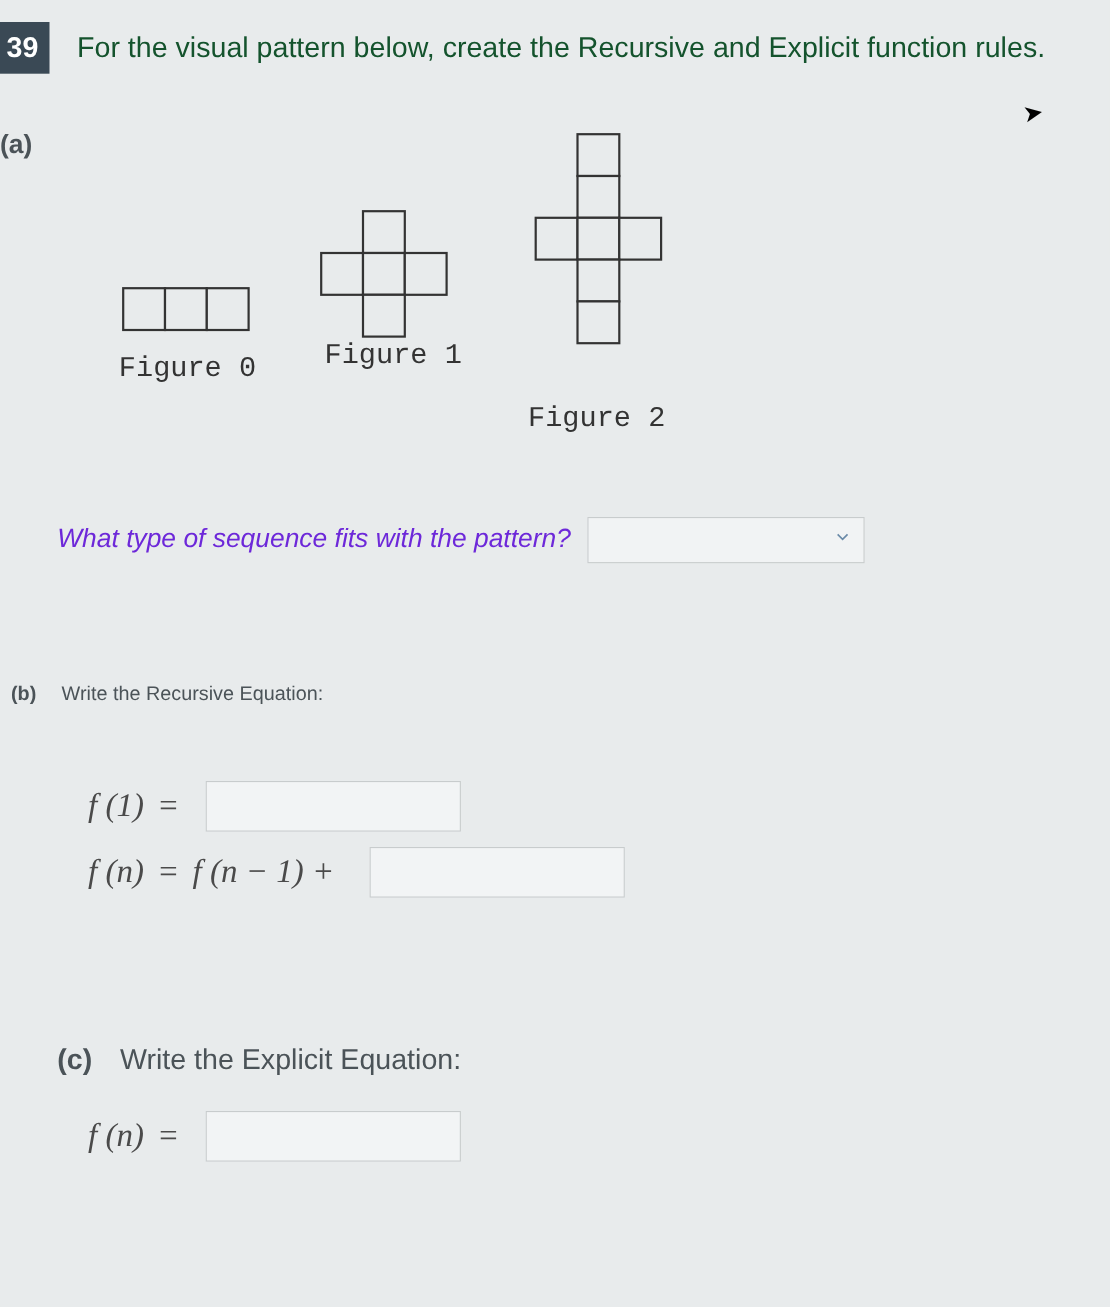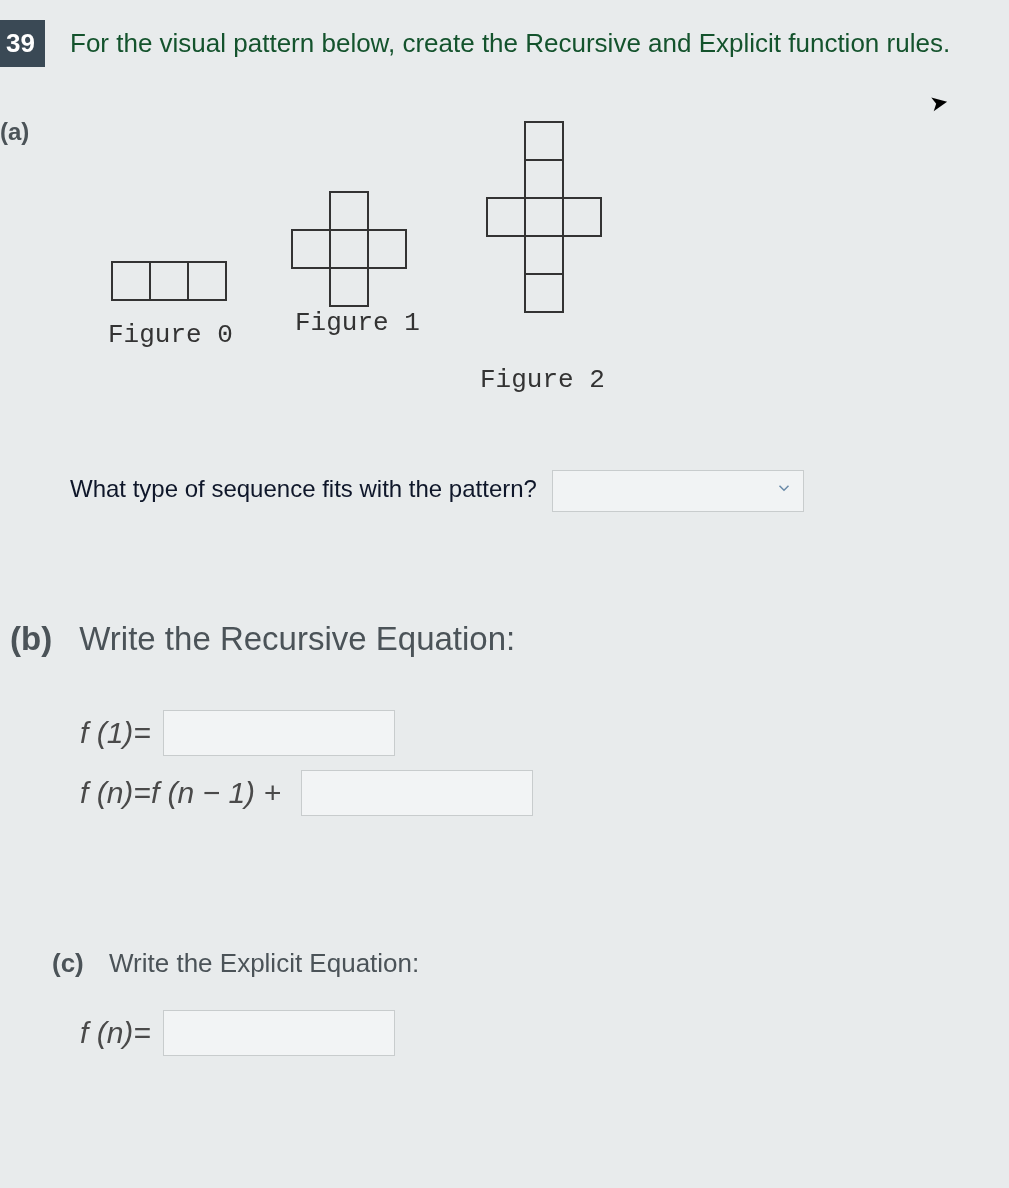--- a/index.html
+++ b/index.html
@@ -47,23 +47,24 @@
   }
   .figure-caption {
     position: absolute;
     font-family: Liberation Mono, monospace;
     font-size: 26px;
     color: #333;
   }
   .seq-question {
     position: absolute;
     top: 470px;
-    left: 70px;
+    left: 52px;
     font-size: 24px;
-    color: #0f172a;
+    color: #6d28d9;
+    font-style: italic;
   }
   .dropdown {
     display: inline-block;
     vertical-align: middle;
     width: 250px;
     height: 40px;
     background: #f1f3f4;
     border: 1px solid #c8cccd;
     margin-left: 8px;
     position: relative;
@@ -72,33 +73,34 @@
     position: absolute;
     right: 10px;
     top: 8px;
     color: #6a8aa8;
     font-size: 18px;
   }
   .part-b-header {
     position: absolute;
     top: 620px;
     left: 10px;
-    font-size: 33px;
+    font-size: 18px;
     color: #4b5358;
   }
   .part-b-header .lbl { font-weight: 700; margin-right: 18px; }
   .eq-row {
     position: absolute;
     left: 80px;
-    font-family: Liberation Sans, sans-serif;
+    font-family: Liberation Serif, serif;
     font-size: 30px;
     font-style: italic;
     color: #4a4a4a;
     display: flex;
     align-items: center;
+    gap: 12px;
   }
   .eq-text { font-style: italic; }
   .answer-box {
     display: inline-block;
     width: 230px;
     height: 44px;
     background: #f2f4f5;
     border: 1px solid #c8cccd;
     margin-left: 12px;
   }

